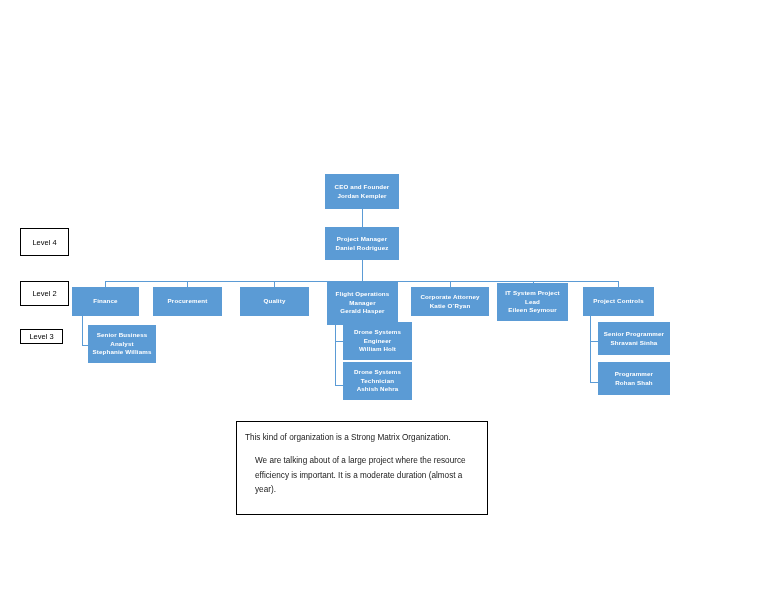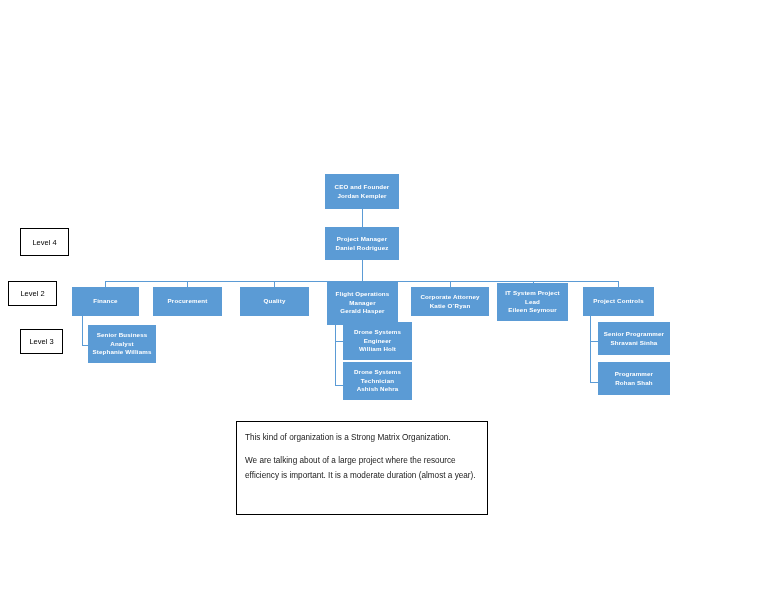--- a/index.html
+++ b/index.html
@@ -66,21 +66,21 @@
     position: absolute;
     background: #ffffff;
     border: 1.2px solid #000000;
     box-sizing: border-box;
     padding: 9px 10px 8px 8px;
     color: #1a1a1a;
     font-size: 8.2px;
     line-height: 1.75;
   }
   .caption p { margin: 0 0 9px 0; }
-  .caption p:last-child { margin-bottom: 0; }
+  .caption p:last-child { margin-bottom: 0; margin-left: 10px; }
 </style>
 </head>
 <body>
 
 <div id="canvas">
 
   <div class="conn v" style="left:362px; top:209px; height:18px;"></div>
 
   <div class="conn v" style="left:362px; top:260px; height:21px;"></div>
   <div class="conn h" style="left:105px; top:281px; width:513px;"></div>
@@ -100,24 +100,24 @@
   <div class="conn h" style="left:335px; top:341px; width:8px;"></div>
   <div class="conn h" style="left:335px; top:385px; width:8px;"></div>
 
   <div class="conn v" style="left:590px; top:316px; height:66px;"></div>
   <div class="conn h" style="left:590px; top:341px; width:8px;"></div>
   <div class="conn h" style="left:590px; top:382px; width:8px;"></div>
 
   <div class="level-tag" style="left:20px; top:228px; width:49px; height:28px;">
     <span>Level 4</span>
   </div>
-  <div class="level-tag" style="left:8px; top:281px; width:49px; height:25px;">
+  <div class="level-tag" style="left:20px; top:281px; width:49px; height:25px;">
     <span>Level 2</span>
   </div>
-  <div class="level-tag" style="left:20px; top:329px; width:43px; height:25px;">
+  <div class="level-tag" style="left:20px; top:329px; width:43px; height:15px;">
     <span>Level 3</span>
   </div>
 
   <div class="node" style="left:325px; top:174px; width:74px; height:35px;">
     <span class="ln">CEO and Founder</span>
     <span class="ln">Jordan Kempler</span>
   </div>
 
   <div class="node" style="left:325px; top:227px; width:74px; height:33px;">
     <span class="ln">Project Manager</span>

